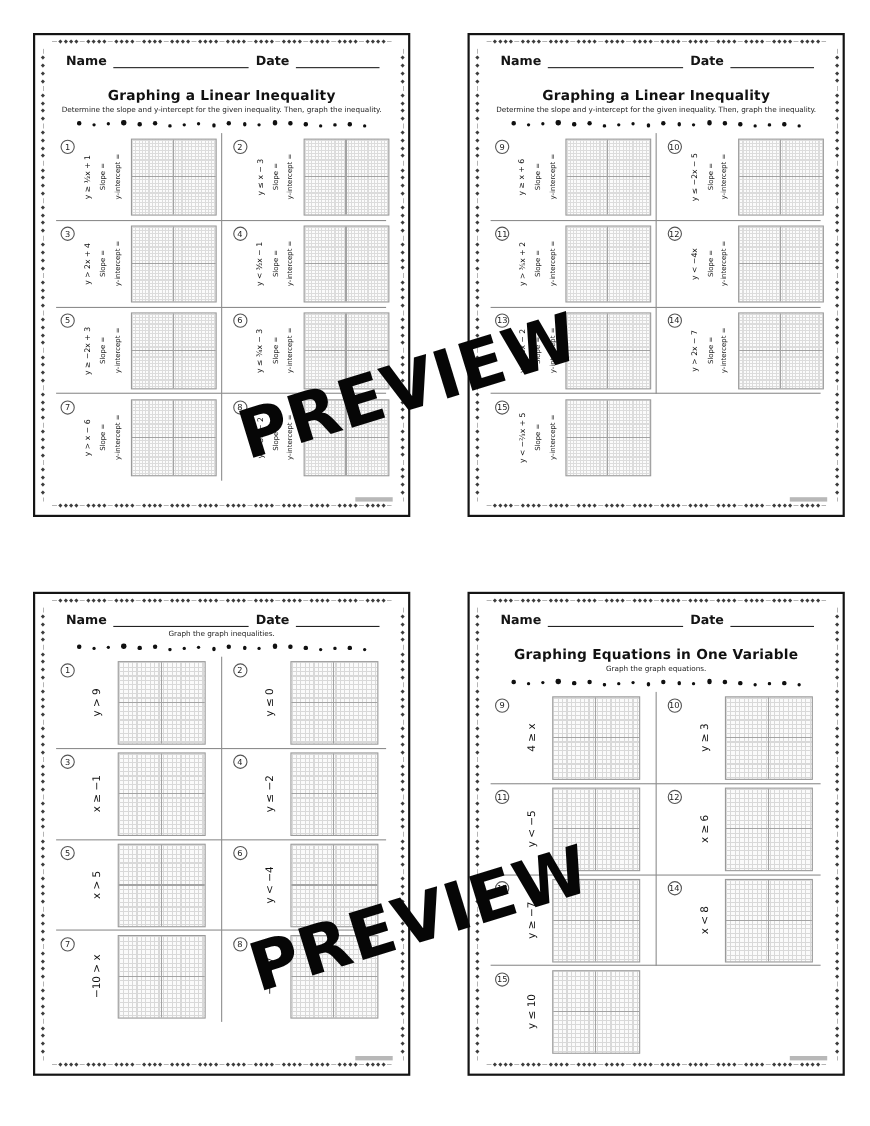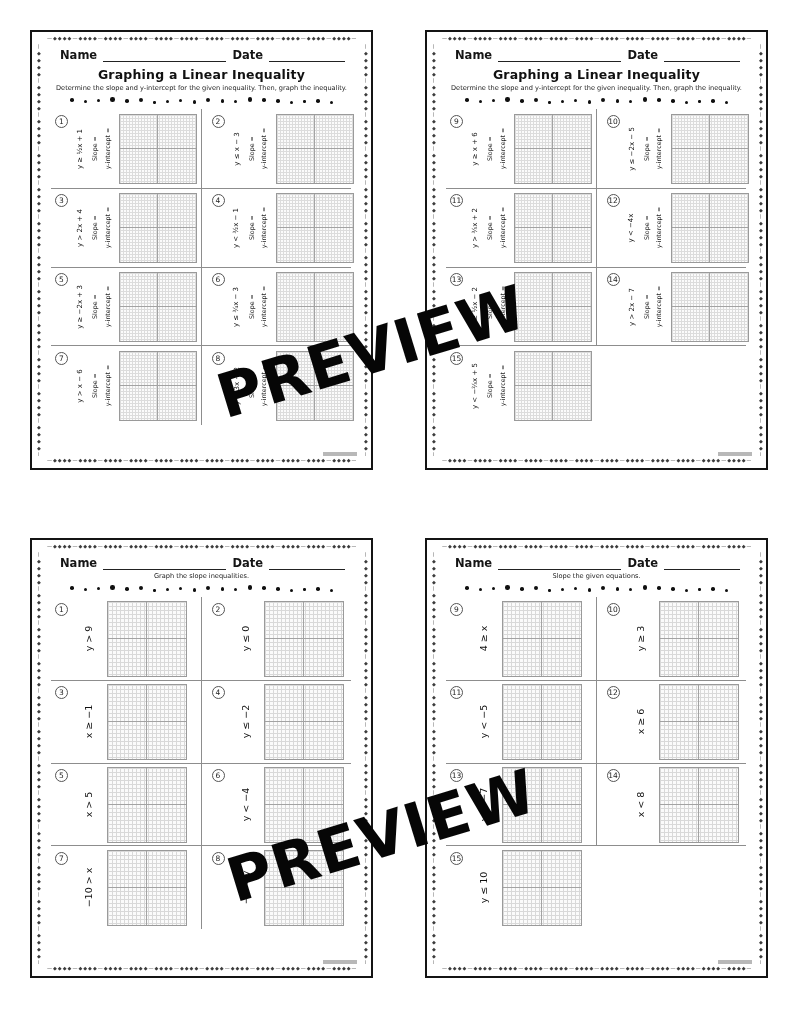--- a/index.html
+++ b/index.html
@@ -19,21 +19,21 @@
   .edge-bottom{bottom:3px;left:15px;right:15px;height:8px;text-align:center;}
   .edge-left{left:2px;top:12px;bottom:12px;width:8px;writing-mode:vertical-rl;}
   .edge-right{right:2px;top:12px;bottom:12px;width:8px;writing-mode:vertical-rl;}
 
   
   .hdr{display:flex;align-items:flex-end;gap:6px;margin:16px 26px 0 28px;
        font-size:11.5px;font-weight:600;color:#151515;}
   .hline{flex:1 1 auto;height:12px;border-bottom:1.6px solid #222;}
   .dline{width:76px;height:12px;border-bottom:1.6px solid #222;}
 
-  .title{margin-top:5px;text-align:center;font-size:12.5px;font-weight:700;letter-spacing:.2px;}
+  .title{margin-top:17px;text-align:center;font-size:12.5px;font-weight:700;letter-spacing:.2px;}
   .subtitle{margin-top:2px;text-align:center;font-size:6.6px;color:#1c1c1c;}
 
   .dots{display:flex;justify-content:space-between;align-items:flex-start;
         margin:5px 38px 0 38px;height:10px;}
   .dot{background:#101010;border-radius:50%;flex:none;}
 
   
   .probgrid{position:relative;margin:2px 13px 0 13px;display:grid;
     grid-template-columns:1fr 1fr;grid-template-rows:repeat(4,79px);
     background-image:
@@ -365,21 +365,21 @@
       <div class="edge edge-top">—◆◆◆◆—◆◆◆◆—◆◆◆◆—◆◆◆◆—◆◆◆◆—◆◆◆◆—◆◆◆◆—◆◆◆◆—◆◆◆◆—◆◆◆◆—◆◆◆◆—◆◆◆◆—◆◆◆◆—◆◆◆◆—</div>
       <div class="edge edge-bottom">—◆◆◆◆—◆◆◆◆—◆◆◆◆—◆◆◆◆—◆◆◆◆—◆◆◆◆—◆◆◆◆—◆◆◆◆—◆◆◆◆—◆◆◆◆—◆◆◆◆—◆◆◆◆—◆◆◆◆—◆◆◆◆—</div>
       <div class="edge edge-left">—◆◆◆◆—◆◆◆◆—◆◆◆◆—◆◆◆◆—◆◆◆◆—◆◆◆◆—◆◆◆◆—◆◆◆◆—◆◆◆◆—◆◆◆◆—◆◆◆◆—◆◆◆◆—◆◆◆◆—◆◆◆◆—◆◆◆◆—◆◆◆◆—◆◆◆◆—◆◆◆◆—</div>
       <div class="edge edge-right">—◆◆◆◆—◆◆◆◆—◆◆◆◆—◆◆◆◆—◆◆◆◆—◆◆◆◆—◆◆◆◆—◆◆◆◆—◆◆◆◆—◆◆◆◆—◆◆◆◆—◆◆◆◆—◆◆◆◆—◆◆◆◆—◆◆◆◆—◆◆◆◆—◆◆◆◆—◆◆◆◆—</div>
       <div class="hdr">
         <span>Name</span>
         <span class="hline"></span>
         <span>Date</span>
         <span class="dline"></span>
       </div>
-      <div class="subtitle">Graph the slope inequalities.</div>
+      <div class="subtitle">Graph the graph inequalities.</div>
       <div class="dots">
         <span class="dot" style="width: 3.5px; height: 3.5px; margin-top: 1px;"></span>
         <span class="dot" style="width: 3px; height: 3px; margin-top: 3px;"></span>
         <span class="dot" style="width: 3px; height: 3px; margin-top: 2px;"></span>
         <span class="dot" style="width: 4.5px; height: 4.5px; margin-top: 0px;"></span>
         <span class="dot" style="width: 3.5px; height: 3.5px; margin-top: 2px;"></span>
         <span class="dot" style="width: 4px; height: 4px; margin-top: 1px;"></span>
         <span class="dot" style="width: 2.5px; height: 2.5px; margin-top: 4px;"></span>
         <span class="dot" style="width: 3px; height: 3px; margin-top: 3px;"></span>
         <span class="dot" style="width: 3px; height: 3px; margin-top: 2px;"></span>
@@ -459,21 +459,22 @@
       <div class="edge edge-top">—◆◆◆◆—◆◆◆◆—◆◆◆◆—◆◆◆◆—◆◆◆◆—◆◆◆◆—◆◆◆◆—◆◆◆◆—◆◆◆◆—◆◆◆◆—◆◆◆◆—◆◆◆◆—◆◆◆◆—◆◆◆◆—</div>
       <div class="edge edge-bottom">—◆◆◆◆—◆◆◆◆—◆◆◆◆—◆◆◆◆—◆◆◆◆—◆◆◆◆—◆◆◆◆—◆◆◆◆—◆◆◆◆—◆◆◆◆—◆◆◆◆—◆◆◆◆—◆◆◆◆—◆◆◆◆—</div>
       <div class="edge edge-left">—◆◆◆◆—◆◆◆◆—◆◆◆◆—◆◆◆◆—◆◆◆◆—◆◆◆◆—◆◆◆◆—◆◆◆◆—◆◆◆◆—◆◆◆◆—◆◆◆◆—◆◆◆◆—◆◆◆◆—◆◆◆◆—◆◆◆◆—◆◆◆◆—◆◆◆◆—◆◆◆◆—</div>
       <div class="edge edge-right">—◆◆◆◆—◆◆◆◆—◆◆◆◆—◆◆◆◆—◆◆◆◆—◆◆◆◆—◆◆◆◆—◆◆◆◆—◆◆◆◆—◆◆◆◆—◆◆◆◆—◆◆◆◆—◆◆◆◆—◆◆◆◆—◆◆◆◆—◆◆◆◆—◆◆◆◆—◆◆◆◆—</div>
       <div class="hdr">
         <span>Name</span>
         <span class="hline"></span>
         <span>Date</span>
         <span class="dline"></span>
       </div>
-      <div class="subtitle">Slope the given equations.</div>
+      <div class="title">Graphing Equations in One Variable</div>
+      <div class="subtitle">Graph the graph equations.</div>
       <div class="dots">
         <span class="dot" style="width: 3.5px; height: 3.5px; margin-top: 1px;"></span>
         <span class="dot" style="width: 3px; height: 3px; margin-top: 3px;"></span>
         <span class="dot" style="width: 3px; height: 3px; margin-top: 2px;"></span>
         <span class="dot" style="width: 4.5px; height: 4.5px; margin-top: 0px;"></span>
         <span class="dot" style="width: 3.5px; height: 3.5px; margin-top: 2px;"></span>
         <span class="dot" style="width: 4px; height: 4px; margin-top: 1px;"></span>
         <span class="dot" style="width: 2.5px; height: 2.5px; margin-top: 4px;"></span>
         <span class="dot" style="width: 3px; height: 3px; margin-top: 3px;"></span>
         <span class="dot" style="width: 3px; height: 3px; margin-top: 2px;"></span>

